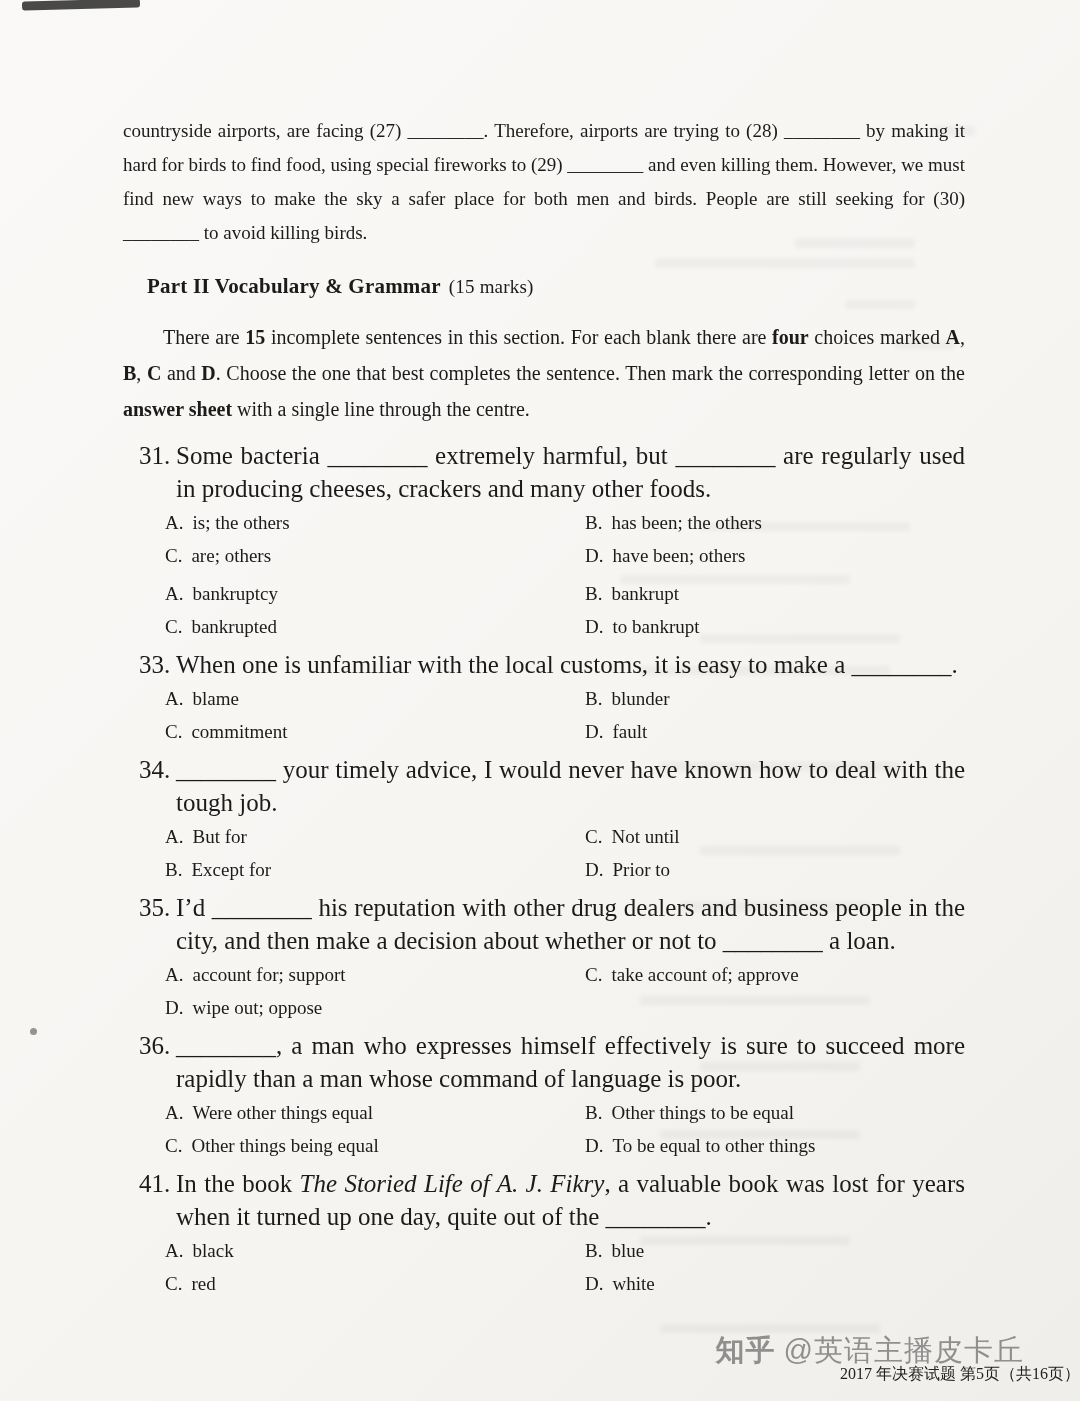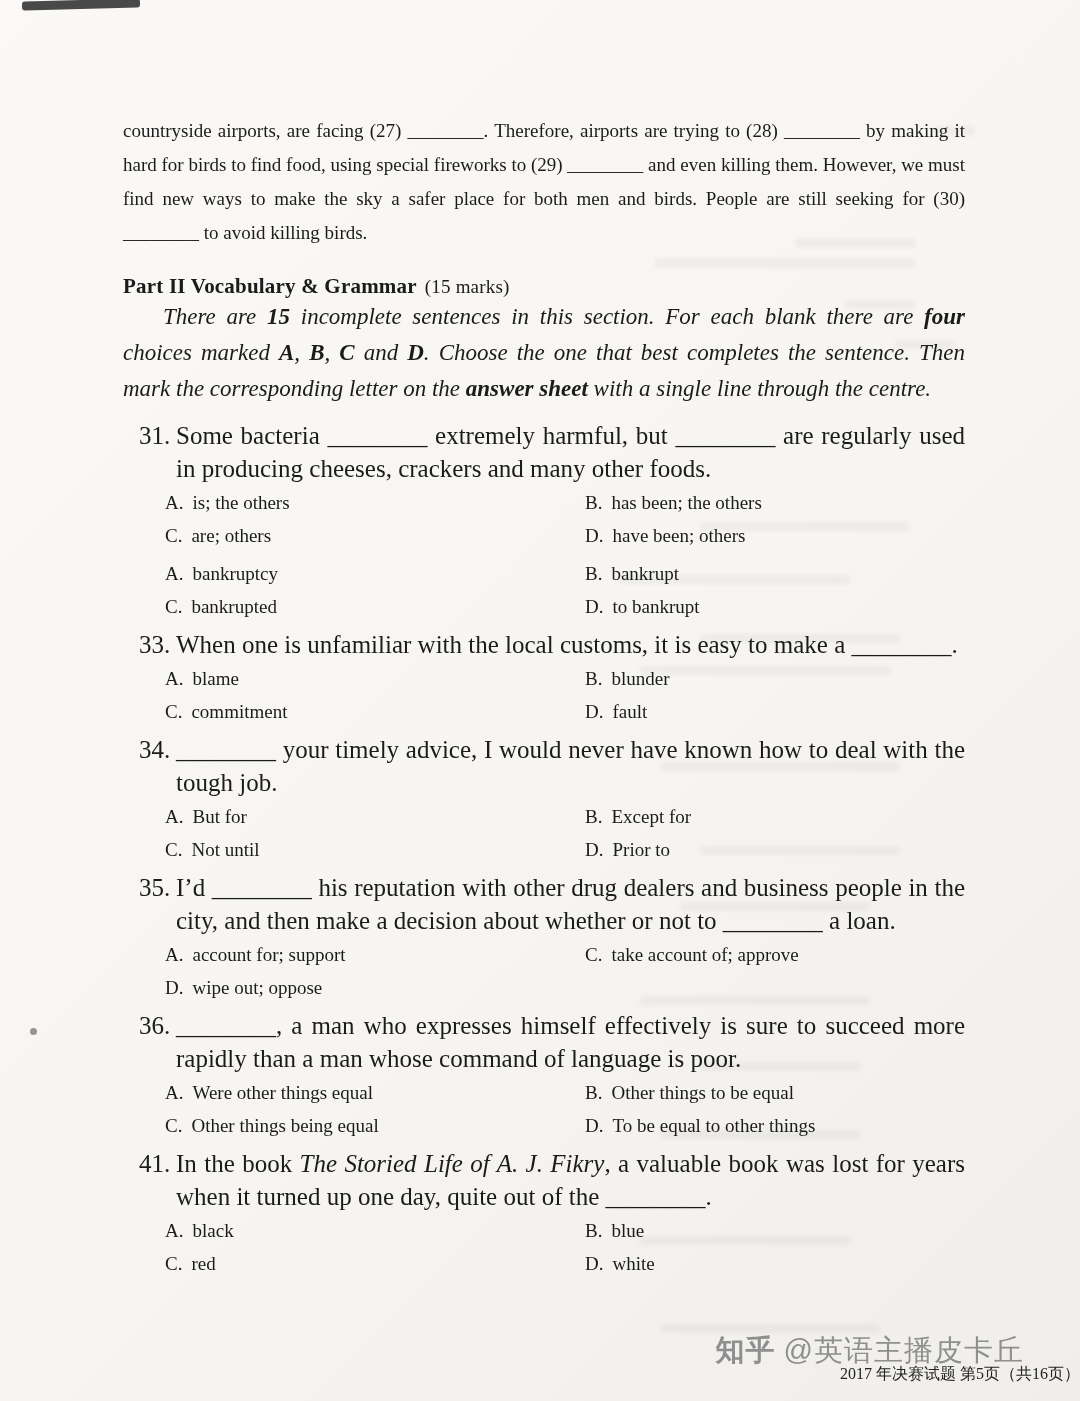--- a/index.html
+++ b/index.html
@@ -22,25 +22,25 @@
   }
   .passage {
     font-size:19px; line-height:34px;
     text-align:justify;
   }
   .part-heading {
     margin-top:24px;
     font-size:21px; font-weight:normal;
     letter-spacing:.2px;
   }
-  .part-heading .b { font-weight:bold; }
+  .part-heading .b { font-weight:bold;margin-left:24px; }
   .part-heading .marks { margin-left:8px; font-size:19px; }
   .instructions {
-    font-size:23px; line-height:36px;
-    font-style:italic;
+    margin-top:20px;
+    font-size:20px; line-height:36px;
     text-align:justify;
     text-indent:40px;
   }
   .instructions .b { font-weight:bold; }
   .questions { margin-top:12px; }
   .question { margin-top:3px; }
   .stem {
     font-size:25px; line-height:33px;
     text-align:justify;
     padding-left:37px;
@@ -155,22 +155,22 @@
           <div class="option"><span class="opt-label">B.</span><span>blunder</span></div>
           <div class="option"><span class="opt-label">C.</span><span>commitment</span></div>
           <div class="option"><span class="opt-label">D.</span><span>fault</span></div>
         </div>
       </section>
 
       <section class="question">
         <p class="stem"><span class="qnum">34.</span><span>________ your timely advice, I would never have known how to deal with the tough job.</span></p>
         <div class="options">
           <div class="option"><span class="opt-label">A.</span><span>But for</span></div>
+          <div class="option"><span class="opt-label">C.</span><span>Not until</span></div>
           <div class="option"><span class="opt-label">B.</span><span>Except for</span></div>
-          <div class="option"><span class="opt-label">C.</span><span>Not until</span></div>
           <div class="option"><span class="opt-label">D.</span><span>Prior to</span></div>
         </div>
       </section>
 
       <section class="question">
         <p class="stem"><span class="qnum">35.</span><span>I’d ________ his reputation with other drug dealers and business people in the city, and then make a decision about whether or not to ________ a loan.</span></p>
         <div class="options">
           <div class="option"><span class="opt-label">A.</span><span>account for; support</span></div>
           <div class="option"><span class="opt-label">C.</span><span>take account of; approve</span></div>
           <div class="option"><span class="opt-label">D.</span><span>wipe out; oppose</span></div>

